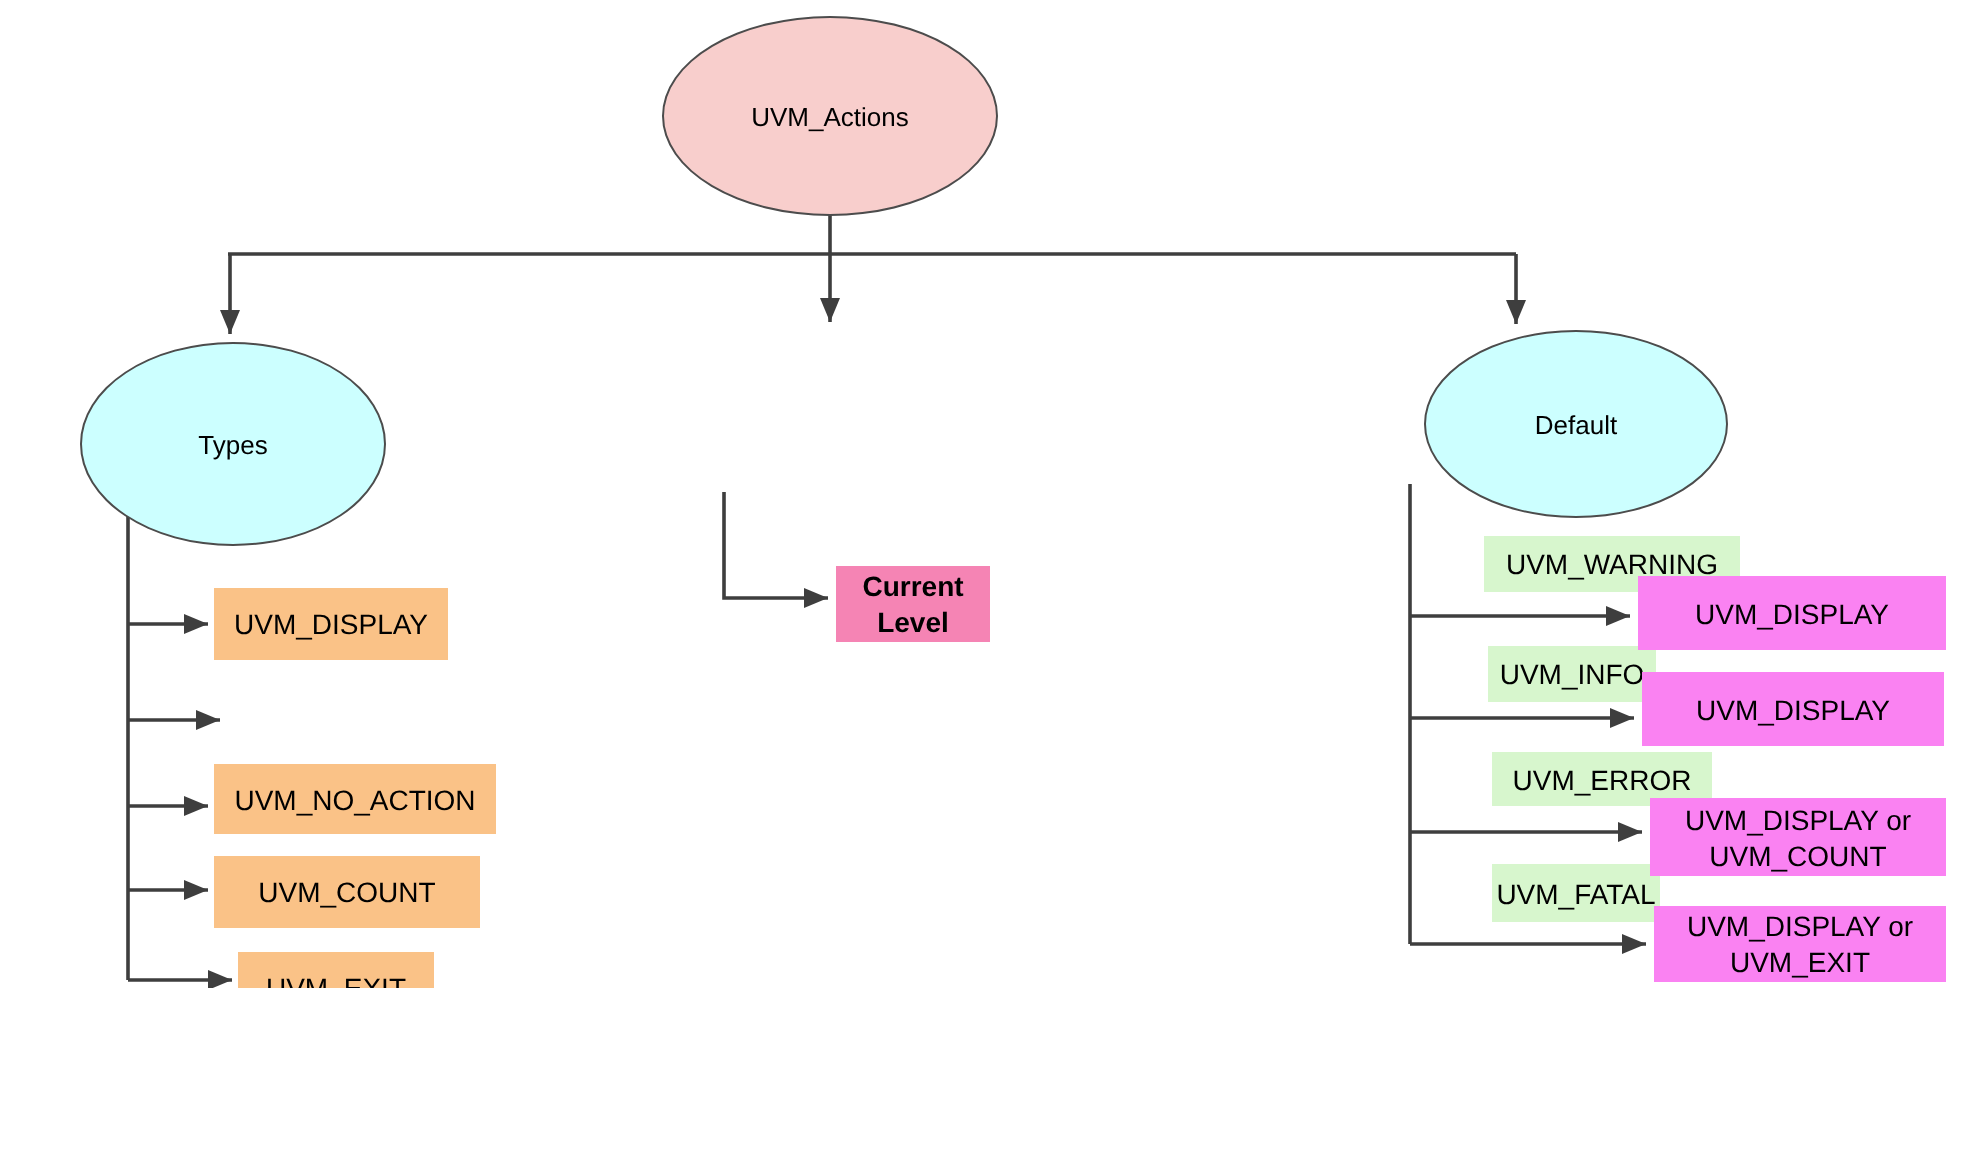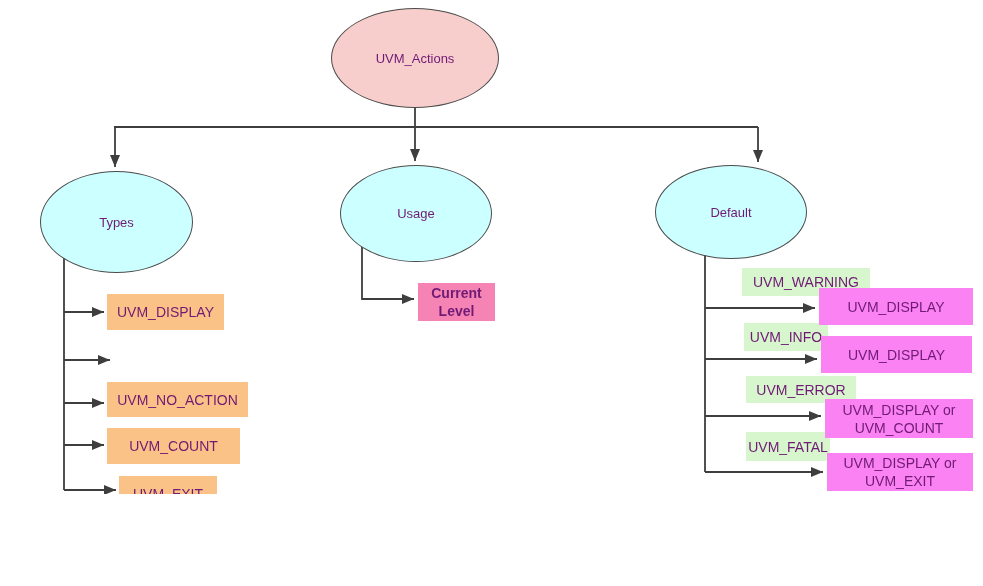--- a/index.html
+++ b/index.html
@@ -1,18 +1,18 @@
 <!DOCTYPE html>
 <html style="--root_fill: #f8cecc; --branch_fill: #ccffff; --types_item_fill: #fac287; --usage_target_fill: #f584b4; --severity_fill: #d7f6cd; --action_fill: #fa82f2; --line: #3e3e3e;"><head>
 <meta charset="utf-8">
 <style>
   html,body{margin:0;padding:0;background:#ffffff;}
   .canvas{
     position:relative;width:983px;height:494px;background:#ffffff;
-    font-family:"Liberation Sans", sans-serif;color:#701a75;overflow:hidden;
+    font-family:"Liberation Sans", sans-serif;color:#000000;overflow:hidden;
   }
   .connectors{position:absolute;left:0;top:0;width:983px;height:586px;pointer-events:none;}
   .connectors path{stroke:var(--line,#3e3e3e);stroke-width:1.8;fill:none;}
   .ellipse{
     position:absolute;border-radius:50%;
     border:1.6px solid #4c4c4c;
     display:flex;align-items:center;justify-content:center;
     font-size:13px;text-align:center;
   }
   .root-ellipse{background:var(--root_fill,#f8cecc);}
@@ -61,24 +61,21 @@
     <path d="M705 472 L823 472" marker-end="url(#arrow)"></path>
   </svg>
 
   <div class="ellipse root-ellipse" style="left:331px;top:8px;width:166px;height:98px">
     <span>UVM_Actions</span>
   </div>
 
   <div class="ellipse branch-ellipse" style="left:40px;top:171px;width:151px;height:100px">
     <span>Types</span>
   </div>
-  <div class="ellipse branch-ellipse" style="left:340px;top:165px;width:150px;height:95px">
-    <span>Usage</span>
-  </div>
-  <div class="ellipse branch-ellipse" style="left:655px;top:165px;width:150px;height:92px">
+  <div class="ellipse branch-ellipse" style="left:712px;top:165px;width:150px;height:92px">
     <span>Default</span>
   </div>
 
   <div class="box types-item" style="left:107px;top:294px;width:117px;height:36px">UVM_DISPLAY</div>
   <div class="box types-item" style="left:107px;top:382px;width:141px;height:35px">UVM_NO_ACTION</div>
   <div class="box types-item" style="left:107px;top:428px;width:133px;height:36px">UVM_COUNT</div>
   <div class="box types-item" style="left:119px;top:476px;width:98px;height:35px">UVM_EXIT</div>
 
   <div class="box usage-target" style="left:418px;top:283px;width:77px;height:38px">Current
 Level</div>

